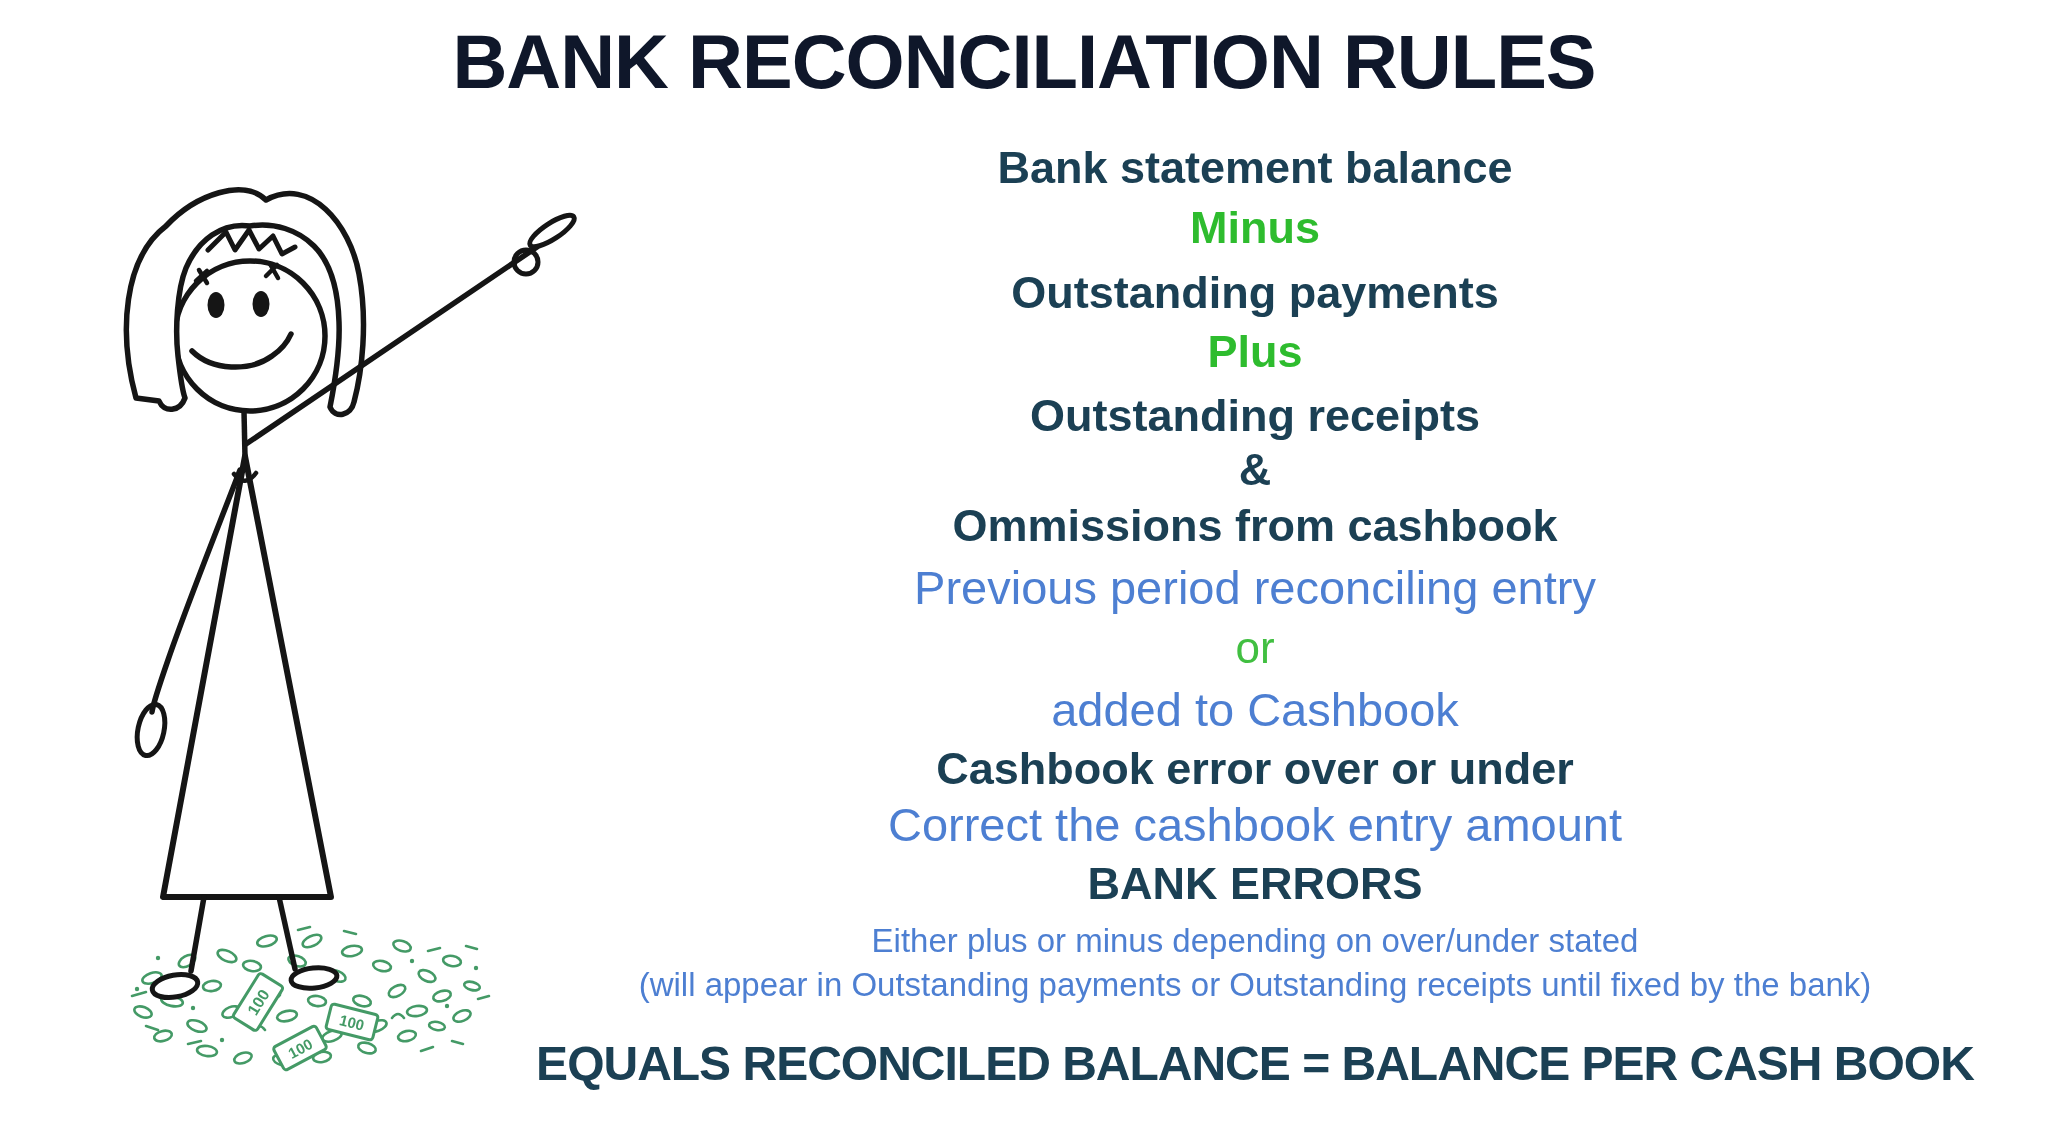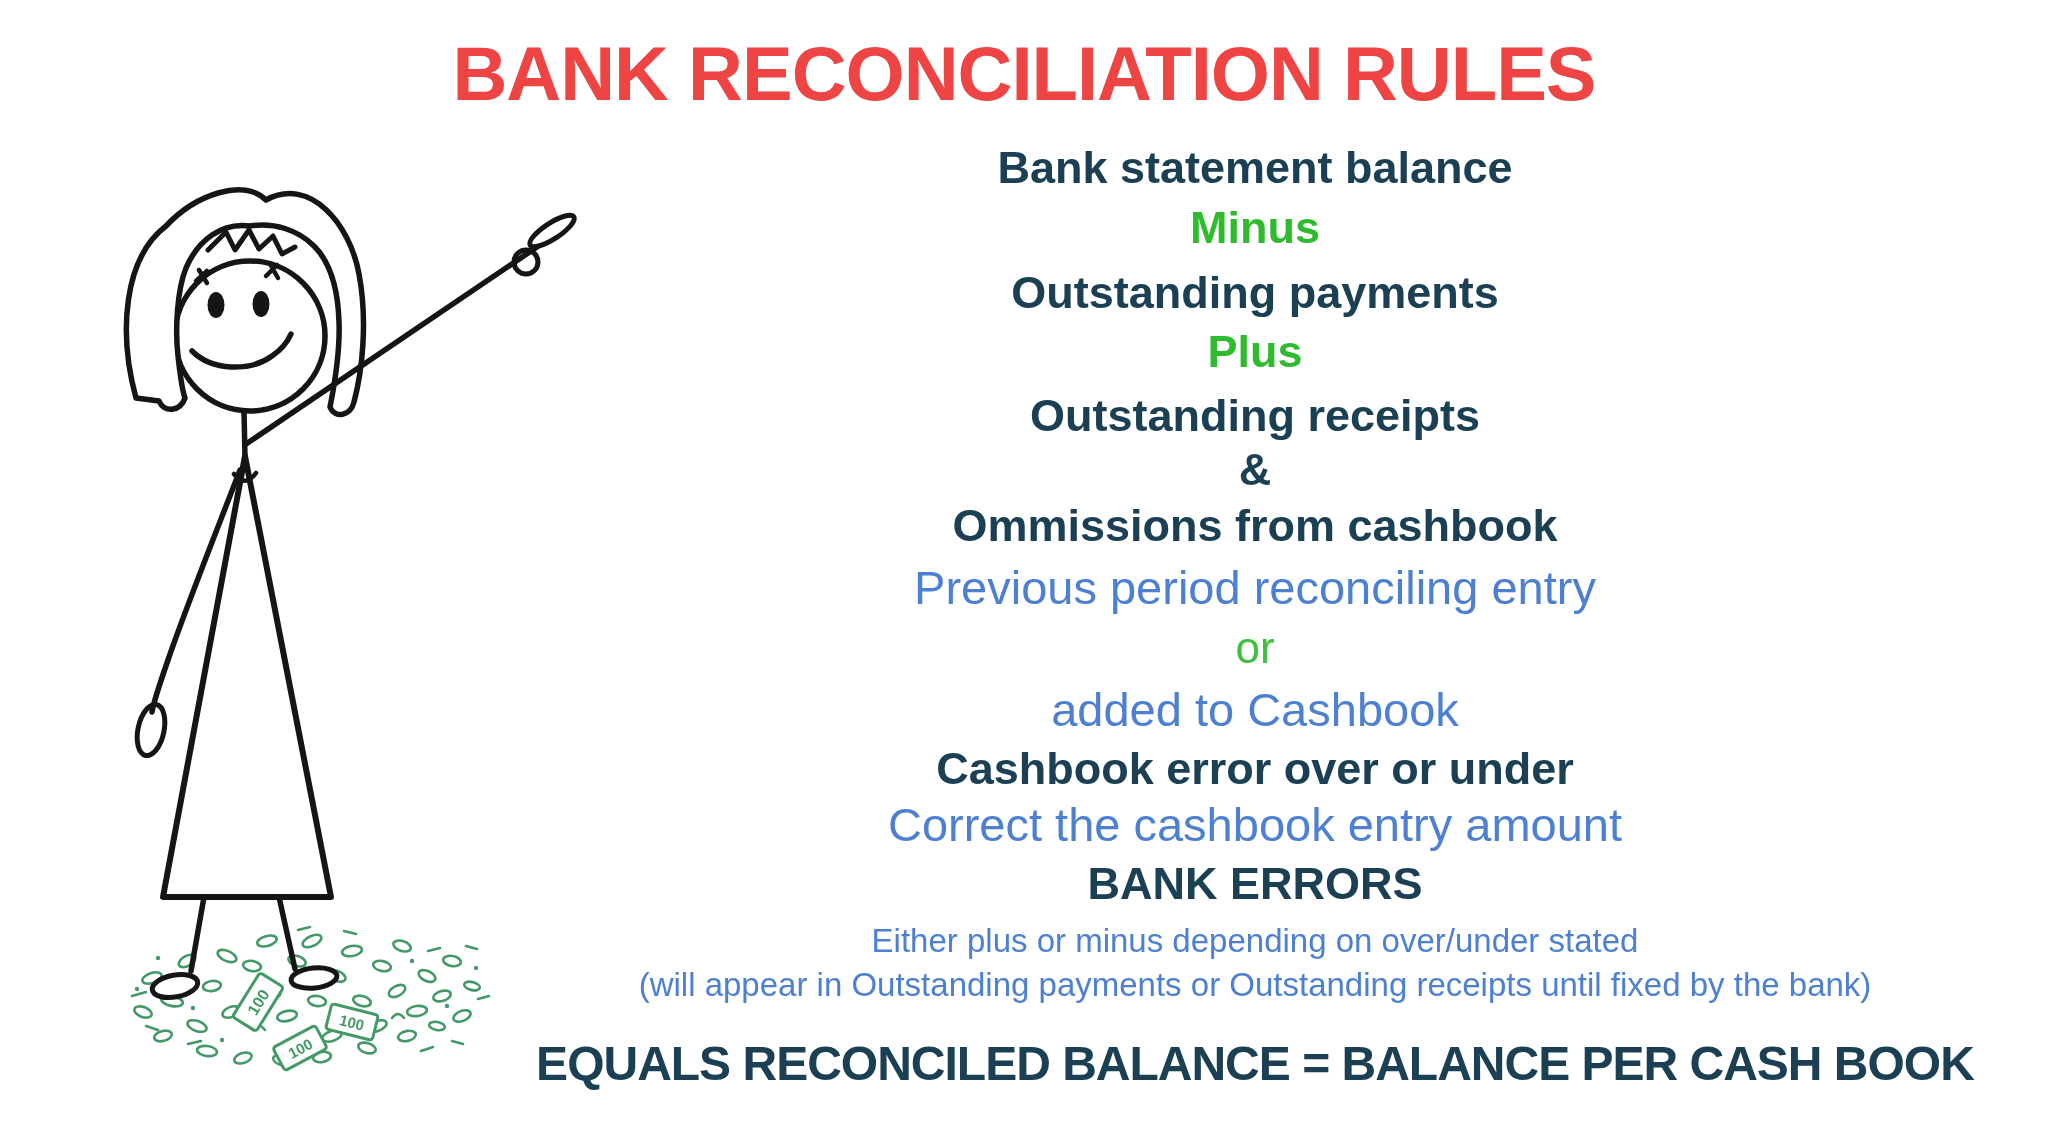--- a/index.html
+++ b/index.html
@@ -7,23 +7,23 @@
     position:relative;
     width:2048px;height:1140px;
     background:#ffffff;
     overflow:hidden;
     font-family:"Liberation Sans","DejaVu Sans",sans-serif;
   }
   .title{
     position:absolute;top:12px;left:0;right:0;
     text-align:center;
     font-size:76px;font-weight:700;letter-spacing:-1px;
-    color:#ef4444;
+    color:#0f172a;
     line-height:92px;
-    margin:16px;
+    margin:4px;
   }
   .rules{position:absolute;left:455px;top:0;width:1600px;height:1140px;}
   .rline{
     position:absolute;left:0;right:0;
     text-align:center;
     line-height:64px;
     white-space:nowrap;
   }
   .navy  {color:#1b4054;font-weight:700;font-size:45px;}
   .green {color:#2ebc2e;font-weight:700;font-size:45px;}

